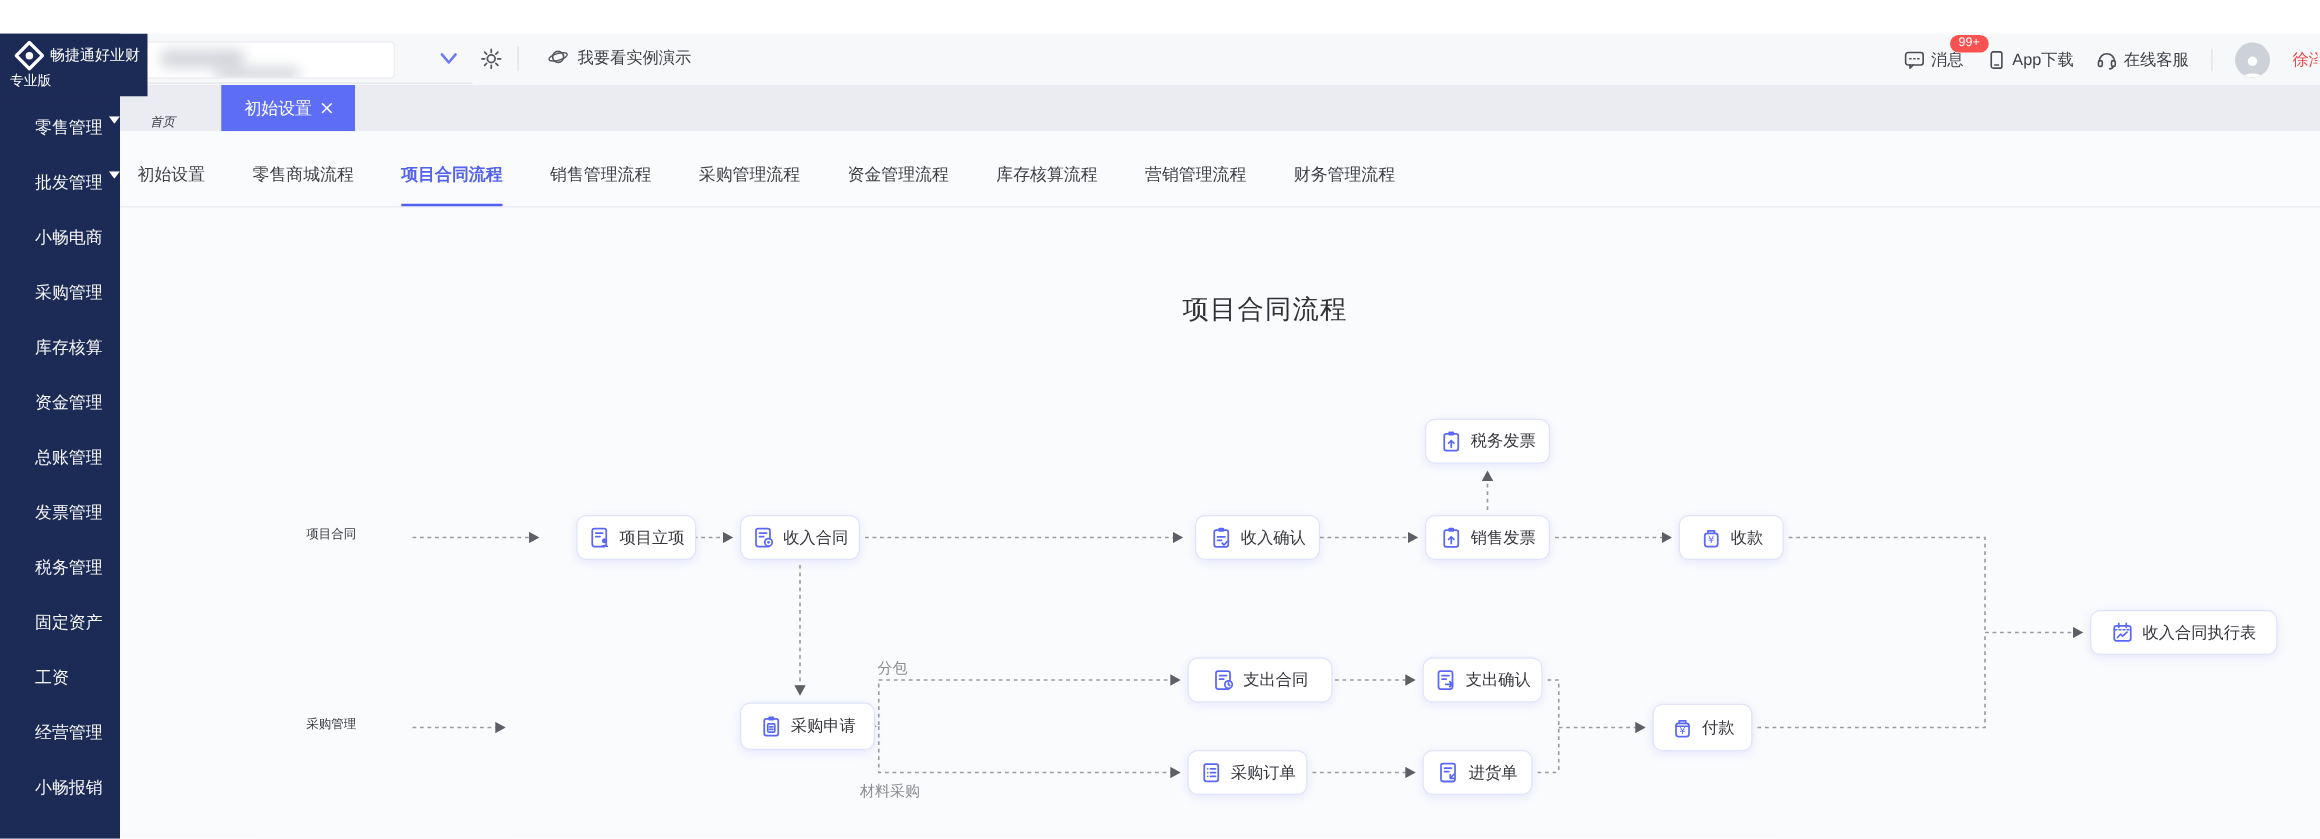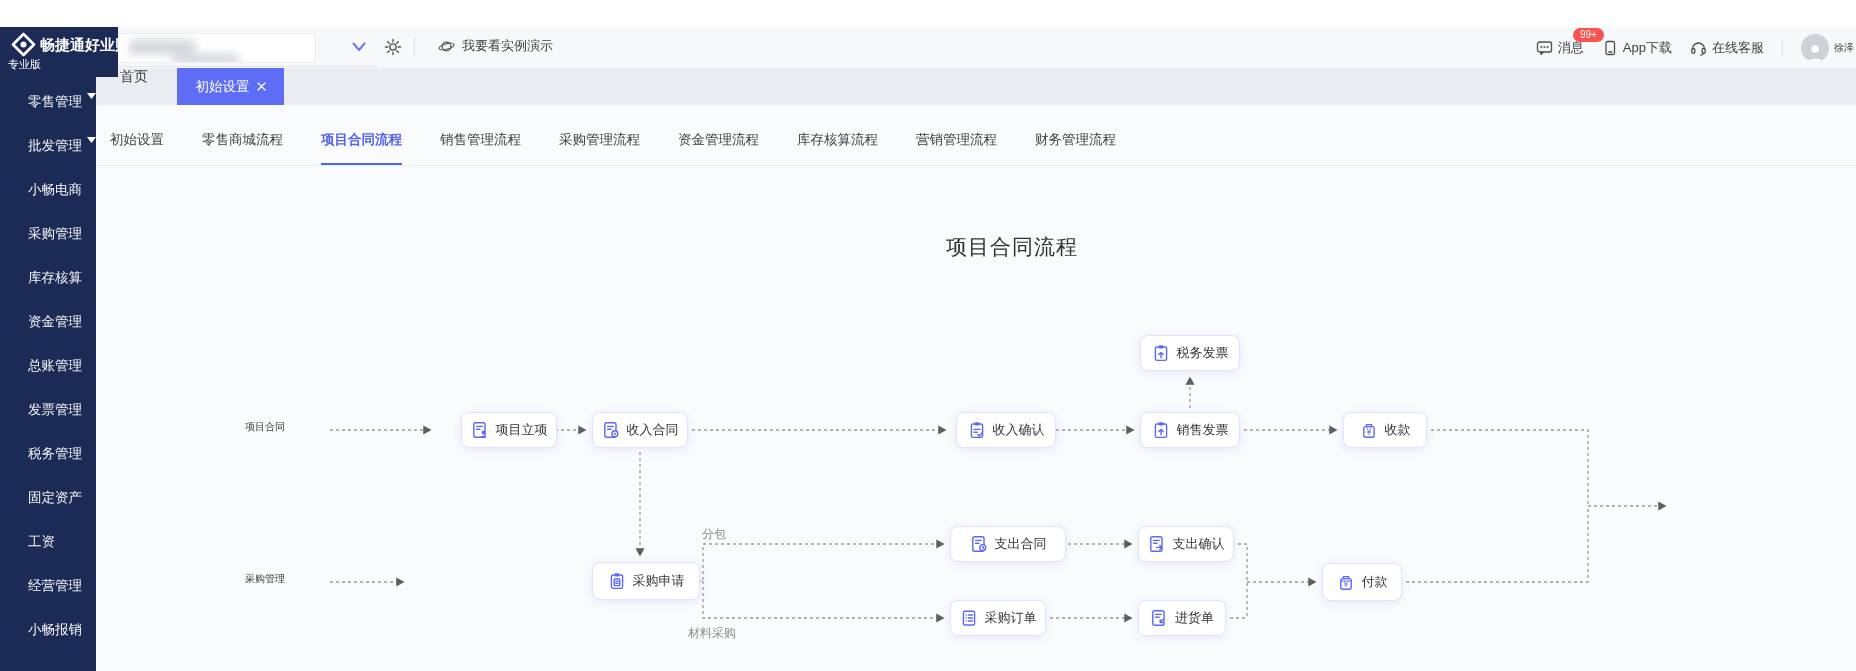--- a/index.html
+++ b/index.html
@@ -5,47 +5,47 @@
   html,body{margin:0;padding:0;}
   body{
     width:1856px;height:671px;position:relative;overflow:hidden;background:#fff;
     font-family:"Liberation Sans","DejaVu Sans",sans-serif;
     -webkit-font-smoothing:antialiased;
   }
   
   #sidebar{position:absolute;left:0;top:27px;width:96px;height:644px;background:#1c2b55;}
   #logo-block{position:absolute;left:0;top:27px;width:118px;height:50px;background:#1c2b55;z-index:5;}
   #logo-block .logo{position:absolute;left:10px;top:4px;}
-  #logo-block .brand{position:absolute;left:40px;top:9px;font-size:15px;color:#fff;white-space:nowrap;font-weight:bold;}
+  #logo-block .brand{position:absolute;left:40px;top:9px;font-size:12px;color:#fff;white-space:nowrap;}
   #logo-block .edition{position:absolute;left:8px;top:30px;font-size:11px;color:#fff;}
   .side-menu{position:absolute;left:0;top:66px;width:96px;}
   .side-item{height:44px;display:flex;align-items:flex-start;padding-left:28px;gap:5px;
     color:rgba(255,255,255,.96);font-size:13.5px;cursor:pointer;white-space:nowrap;}
   .side-item svg{flex:none;}
   
   #header{position:absolute;left:96px;top:27px;width:1760px;height:41px;background:#f7f8fa;}
   .org-box{position:absolute;left:14px;top:6px;width:204px;height:28px;background:#fff;border:1px solid #ececf1;border-radius:4px;overflow:hidden;}
   .blur1,.blur2{position:absolute;background:#aeb2bd;opacity:.55;filter:blur(5px);border-radius:3px;}
   .blur1{left:18px;top:6px;width:66px;height:14px;}
   .blur2{left:62px;top:20px;width:66px;height:10px;}
   .org-underline{position:absolute;left:14px;top:39px;width:268px;height:1px;background:#e3e4e9;}
   .hicon{position:absolute;display:flex;align-items:center;justify-content:center;}
   .h-divider{position:absolute;width:1px;height:20px;background:#e0e1e6;top:10px;}
-  .demo-link{position:absolute;left:342px;top:10px;display:flex;align-items:flex-end;gap:7px;
+  .demo-link{position:absolute;left:342px;top:10px;display:flex;align-items:flex-start;gap:7px;
     font-size:13px;color:#3f4047;cursor:pointer;}
   .header-right{position:absolute;right:0;top:0;height:41px;display:flex;align-items:center;gap:18px;padding-right:2px;}
   .hr-item{display:flex;align-items:center;gap:5px;font-size:13px;color:#3e3f45;cursor:pointer;position:relative;white-space:nowrap;}
   .badge{position:absolute;top:-11px;right:-20px;background:#fa5151;color:#fff;font-size:10px;
     padding:1px 7px;border-radius:9px;line-height:12px;}
   .vdiv{width:1px;height:18px;background:#e0e1e6;}
   .avatar{width:28px;height:28px;border-radius:50%;background:#cdd1d8;display:flex;align-items:flex-end;justify-content:center;overflow:hidden;}
-  .uname{max-width:20px;overflow:hidden;white-space:nowrap;font-size:10px;color:#404040;}
+  .uname{max-width:20px;overflow:hidden;white-space:nowrap;font-size:13px;color:#ef4444;margin-left:13px;}
   
   #maintabs{position:absolute;left:96px;top:68px;width:1760px;height:37px;background:#eaecf1;}
-  .tab-home{position:absolute;left:24px;top:0;height:37px;display:flex;align-items:flex-start;font-size:14px;color:#3c3d45;cursor:pointer;}
+  .tab-home{position:absolute;left:24px;top:0;height:37px;display:flex;align-items:flex-end;font-size:10px;color:#3c3d45;cursor:pointer;font-style:italic;}
   .tab-active{position:absolute;left:81px;top:0;width:107px;height:37px;background:#5e6df6;color:#fff;
     display:flex;align-items:center;justify-content:center;gap:7px;font-size:13.5px;cursor:pointer;}
   
   #panel{position:absolute;left:96px;top:105px;width:1760px;height:566px;background:#fafbfd;}
   #flowtabs{position:absolute;left:0;top:0;width:1760px;height:61px;border-bottom:1px solid #ebedf2;
     display:flex;align-items:flex-end;gap:38px;padding-left:14px;box-sizing:border-box;}
   .ftab{padding-bottom:16px;font-size:13.5px;color:#3f4046;cursor:pointer;white-space:nowrap;}
   .ftab.active{color:#5463ee;font-weight:bold;border-bottom:2px solid #5463ee;padding-bottom:14px;}
   .ft-right{position:absolute;right:6px;top:0;height:61px;display:flex;align-items:center;gap:10px;font-size:13px;color:#45464d;}
   .ft-link{display:flex;align-items:center;gap:5px;cursor:pointer;}
@@ -352,14 +352,23 @@
   <div class="node" style="left:1226px;top:458px;width:80px;height:38px;">
     <svg class="nicon" viewBox="0 0 18 18" fill="none" stroke="#5b68f6" stroke-width="1.4" stroke-linecap="round" stroke-linejoin="round">
       <path d="M6.4 5.6V3.6h5.2v2"></path>
         <rect x="3.8" y="5.6" width="10.4" height="10.6" rx="2"></rect>
         <path d="M3.8 8h10.4" stroke-width="1.1"></path>
       <text x="9" y="14.2" font-size="7.6" text-anchor="middle" fill="#5b68f6" stroke="none" font-family="DejaVu Sans,sans-serif">¥</text>
     </svg>
     <span>付款</span>
   </div>
 
+  <div class="node" style="left:1576px;top:383px;width:150px;height:36px;">
+    <svg class="nicon" viewBox="0 0 18 18" fill="none" stroke="#5b68f6" stroke-width="1.4" stroke-linecap="round" stroke-linejoin="round">
+      <rect x="2.4" y="3.6" width="13.2" height="12" rx="1.8"></rect>
+        <path d="M6 1.6v3.2M12 1.6v3.2"></path>
+      <path d="M3 6.8h12.4" stroke-dasharray="1.6 1.6" stroke-width="1.1"></path>
+      <path d="M5 13l2.4-2.6 1.8 1.5 3.4-3.2"></path>
+    </svg>
+    <span>收入合同执行表</span>
+  </div>
 
 </div>
 
 </body></html>

